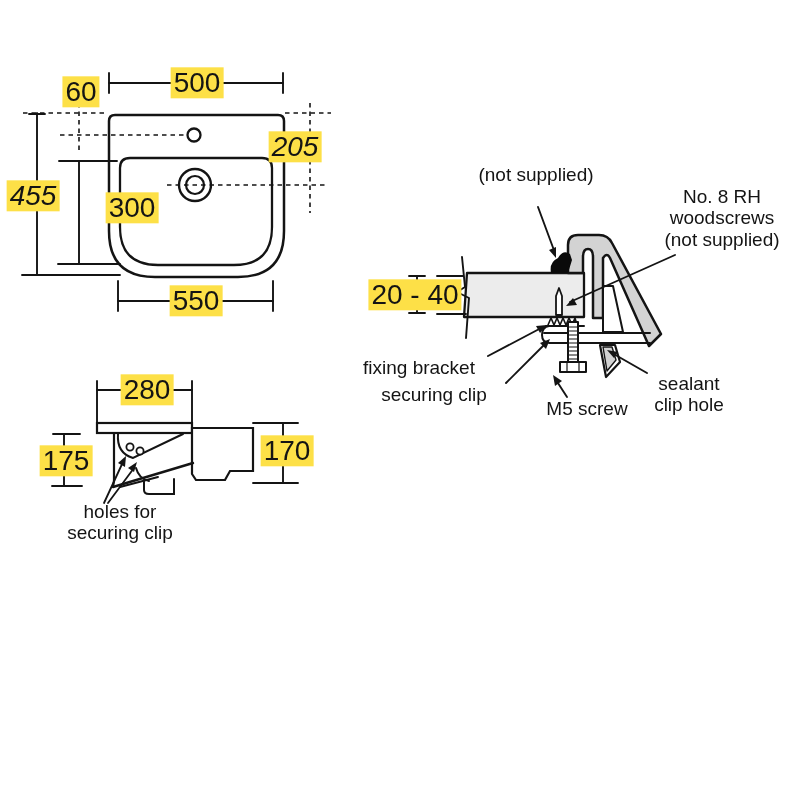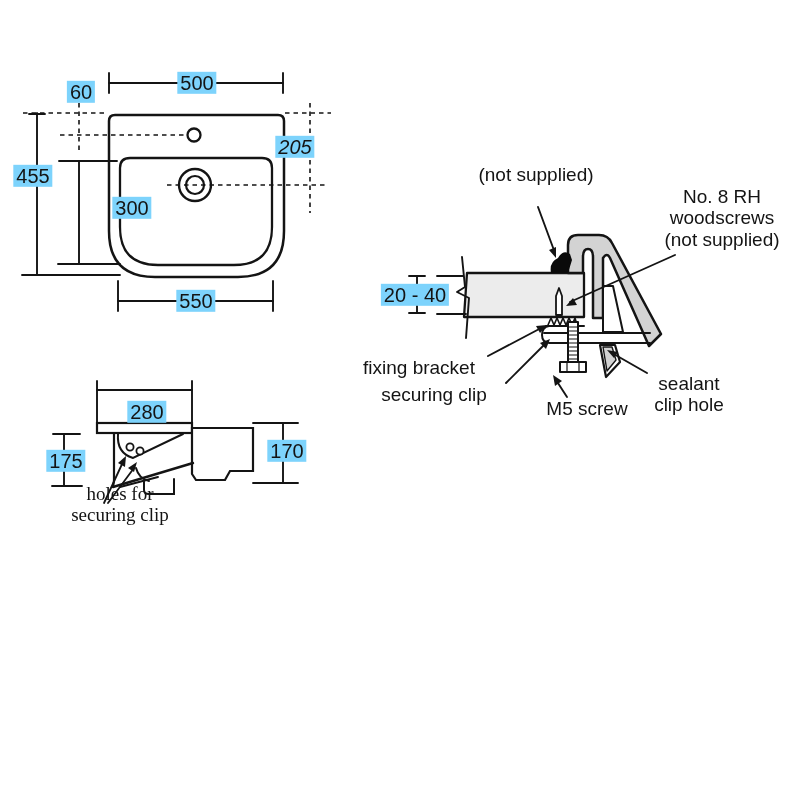--- a/index.html
+++ b/index.html
@@ -16,22 +16,22 @@
   svg.drawing { position: absolute; left: 0; top: 0; }
   .label {
     position: absolute;
     transform: translate(-50%, -50%);
     white-space: nowrap;
     text-align: center;
     color: #141414;
     line-height: 1.12;
   }
   .dim {
-    font-size: 20px;
-    background: #7dd3fc;
+    font-size: 28px;
+    background: #fde047;
     padding: 0 3px;
   }
   .txt { font-size: 19px; }
   .txt span { display: block; }
 </style>
 </head>
 <body>
 
 <div class="canvas">
 
@@ -193,29 +193,29 @@
         <polygon points="553,375 562,381 555,386" fill="#141414" stroke="none"></polygon>
         <line x1="647" y1="373" x2="612" y2="353"></line>
         <polygon points="607,350 618,352 614,358" fill="#141414" stroke="none"></polygon>
       </g>
     </g>
   </svg>
 
   <div class="label dim" style="left:197px; top:83px;">500</div>
   <div class="label dim" style="left:81px;  top:92px;">60</div>
   <div class="label dim" style="left:295px; top:147px;font-style:italic;">205</div>
-  <div class="label dim" style="left:33px;  top:176px;">455</div>
+  <div class="label dim" style="left:33px;  top:196px;font-style:italic;">455</div>
   <div class="label dim" style="left:84px;  top:208px;margin-left:48px;">300</div>
   <div class="label dim" style="left:196px; top:301px;">550</div>
 
-  <div class="label dim" style="left:147px; top:412px;">280</div>
+  <div class="label dim" style="left:147px; top:390px;">280</div>
   <div class="label dim" style="left:66px;  top:461px;">175</div>
   <div class="label dim" style="left:287px; top:451px;">170</div>
 
-  <div class="label txt" style="left:120px; top:504px;font-family:Liberation Serif, serif;">
+  <div class="label txt" style="left:120px; top:522px;">
     <span>holes for</span>
     <span>securing clip</span>
   </div>
 
   <div class="label txt" style="left:536px; top:175px;">
     <span>(not supplied)</span>
   </div>
   <div class="label txt" style="left:722px; top:218px;">
     <span>No. 8 RH</span>
     <span>woodscrews</span>

